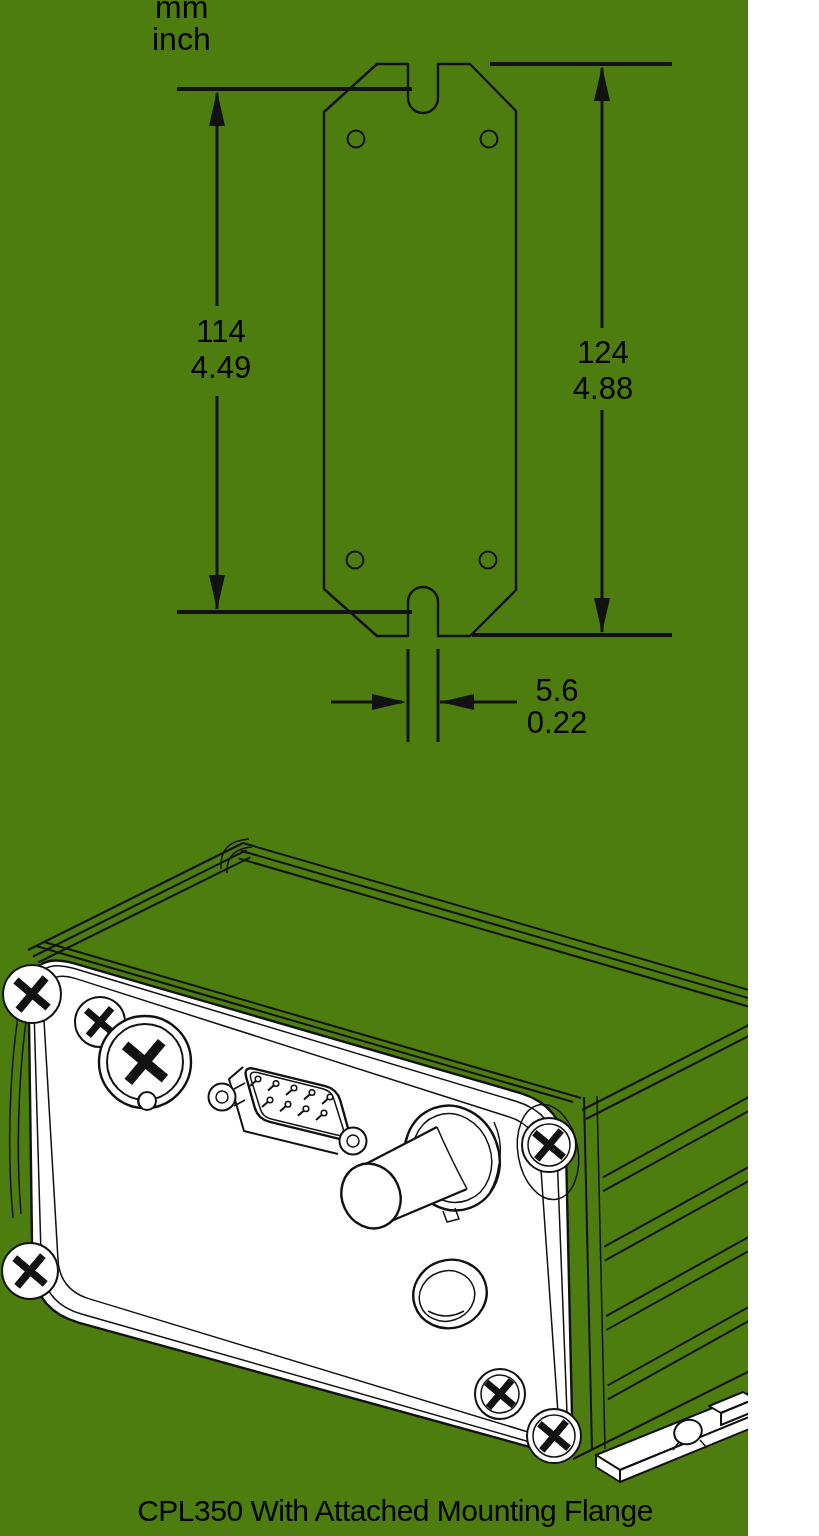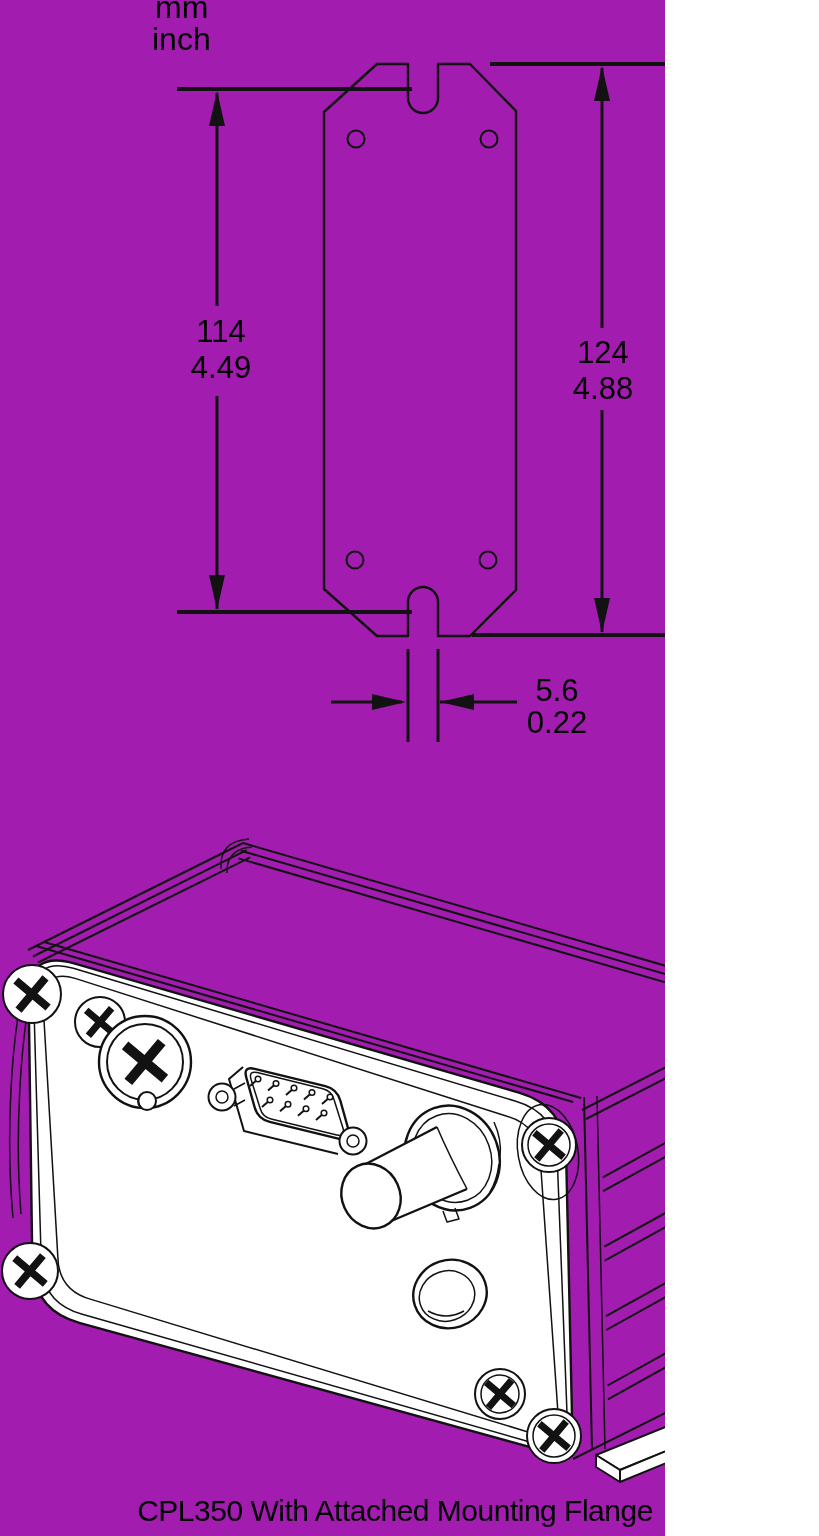--- a/index.html
+++ b/index.html
@@ -1,16 +1,16 @@
 <!DOCTYPE html>
 <html><head>
 <meta charset="utf-8">
 <style>
   html,body{margin:0;padding:0;background:#ffffff;}
-  #page{position:relative;width:665px;height:1536px;background:#a21caf;overflow:hidden;}
+  #page{position:relative;width:748px;height:1536px;background:#4d7c0f;overflow:hidden;}
   svg{display:block;}
   .ln{stroke:#121212;fill:none;stroke-width:2.4;stroke-linejoin:round;}
   .ln1{stroke:#121212;fill:none;stroke-width:1.5;stroke-linejoin:round;}
   .ln2{stroke:#121212;fill:none;stroke-width:2;stroke-linejoin:round;}
   .ext{stroke:#121212;fill:none;stroke-width:4;}
   .dim{stroke:#121212;fill:none;stroke-width:3;}
   .arr{fill:#121212;stroke:none;}
   .wh{fill:#ffffff;}
   .nofill{fill:none;}
   .cross{stroke:#121212;fill:none;stroke-linecap:butt;}

